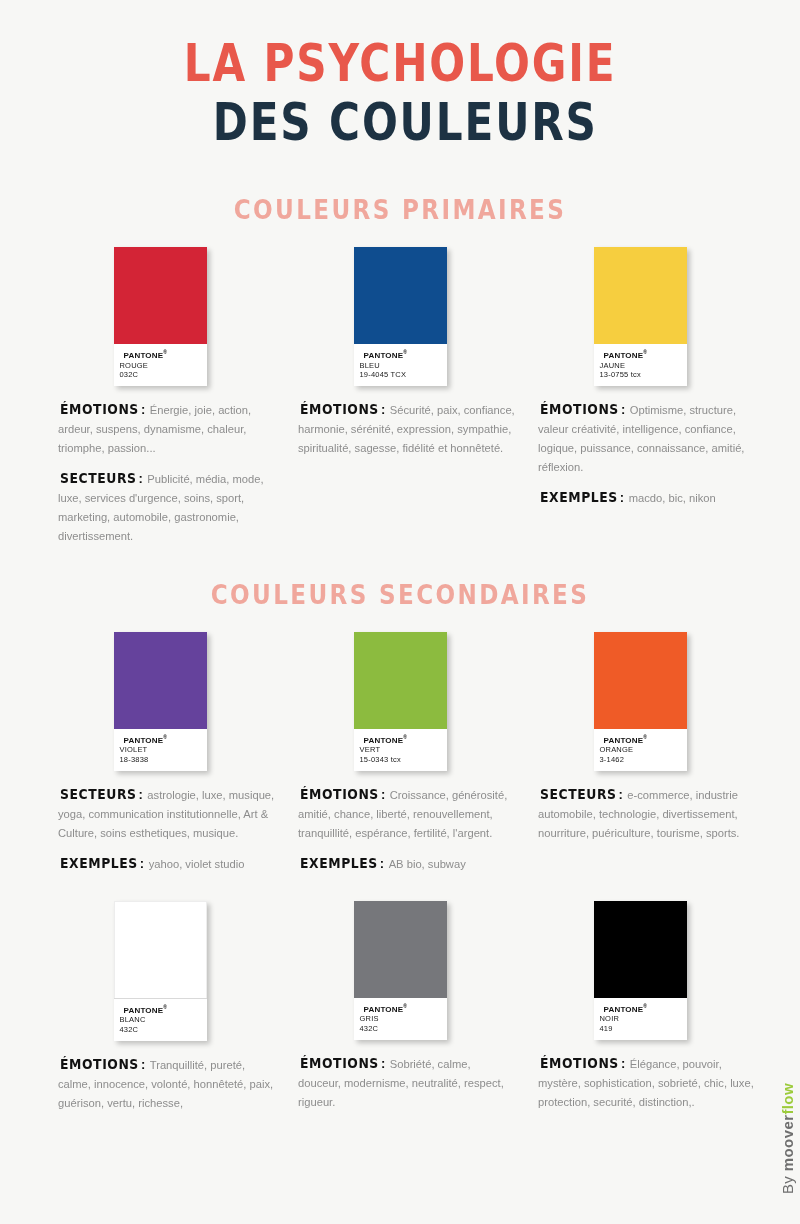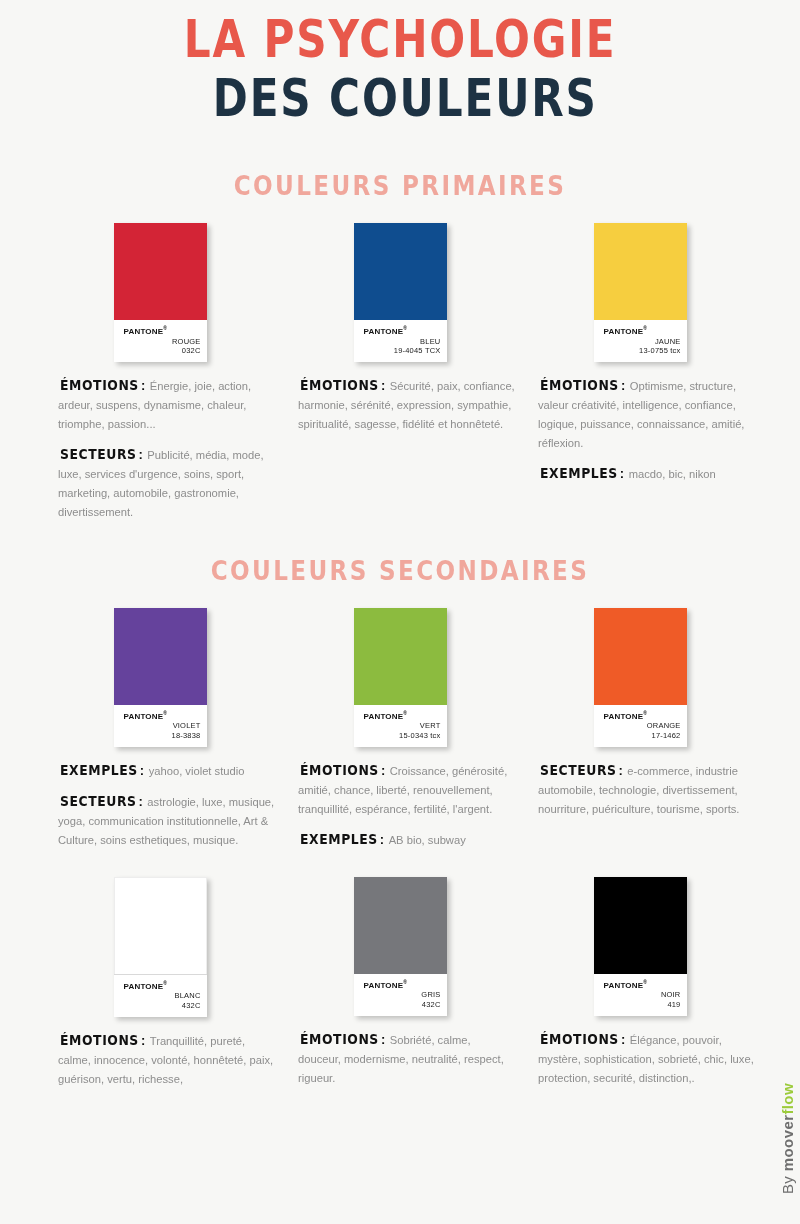--- a/index.html
+++ b/index.html
@@ -8,21 +8,21 @@
     width:800px; height:1224px;
     background:#f7f7f5;
     font-family:"Liberation Sans", sans-serif;
     position:relative;
     overflow:hidden;
   }
 
   
   .title-bar {
     text-align:center;
-    padding-top:10px;
+    padding-top:34px;
   }
   .title-bar .t {
     display:inline-block;
     font-family:"DejaVu Sans Condensed","Liberation Sans Narrow","Liberation Sans",sans-serif;
     font-size:51px;
     font-weight:bold;
     letter-spacing:2px;
     transform:scaleX(0.92);
     transform-origin:center;
   }
@@ -67,21 +67,21 @@
     padding:5px 6px 7px 6px;
     line-height:1.25;
   }
   .swatch.white-chip .label { border-top:1px solid #d9d9d9; }
   .swatch .brand {
     font-size:8px; font-weight:bold; color:#111;
     letter-spacing:.2px; padding-left:4px;
   }
   .swatch .brand sup { font-size:5px; vertical-align:super; }
   .swatch .pname, .swatch .pcode {
-    font-size:7.5px; color:#1a1a1a; letter-spacing:.2px;text-align:right;
+    font-size:7.5px; color:#1a1a1a; letter-spacing:.2px;
   }
 
   
   .info { padding:14px 0 0 14px; }
   .info .grp { margin-bottom:12px; }
   .info .grp:last-child { margin-bottom:0; }
   .lbl {
     font-family:"DejaVu Sans Condensed","Liberation Sans Narrow","Liberation Sans",sans-serif;
     font-weight:bold;
     font-size:14.5px;
@@ -208,27 +208,27 @@
         <div class="chip" style="background:#65429c"></div>
         <div class="label">
           <div class="brand"><span>PANTONE</span><sup>®</sup></div>
           <div class="pname">VIOLET</div>
           <div class="pcode">18-3838</div>
         </div>
       </div>
     </div>
     <div class="info">
       <div class="grp">
+        <span class="lbl">SECTEURS</span><span class="sep">:</span>
+        <p class="body-txt">astrologie, luxe, musique, yoga, communication institutionnelle, Art &amp; Culture, soins esthetiques, musique.</p>
+      </div>
+      <div class="grp">
         <span class="lbl">EXEMPLES</span><span class="sep">:</span>
         <p class="body-txt">yahoo, violet studio</p>
       </div>
-      <div class="grp">
-        <span class="lbl">SECTEURS</span><span class="sep">:</span>
-        <p class="body-txt">astrologie, luxe, musique, yoga, communication institutionnelle, Art &amp; Culture, soins esthetiques, musique.</p>
-      </div>
     </div>
   </div>
 
   <div class="col">
     <div class="swatch-wrap">
       <div class="swatch">
         <div class="chip" style="background:#8cbb3f"></div>
         <div class="label">
           <div class="brand"><span>PANTONE</span><sup>®</sup></div>
           <div class="pname">VERT</div>
@@ -248,21 +248,21 @@
     </div>
   </div>
 
   <div class="col">
     <div class="swatch-wrap">
       <div class="swatch">
         <div class="chip" style="background:#ef5b27"></div>
         <div class="label">
           <div class="brand"><span>PANTONE</span><sup>®</sup></div>
           <div class="pname">ORANGE</div>
-          <div class="pcode">17-1462</div>
+          <div class="pcode">3-1462</div>
         </div>
       </div>
     </div>
     <div class="info">
       <div class="grp">
         <span class="lbl">SECTEURS</span><span class="sep">:</span>
         <p class="body-txt">e-commerce, industrie automobile, technologie, divertissement, nourriture, puériculture, tourisme, sports.</p>
       </div>
     </div>
   </div>

